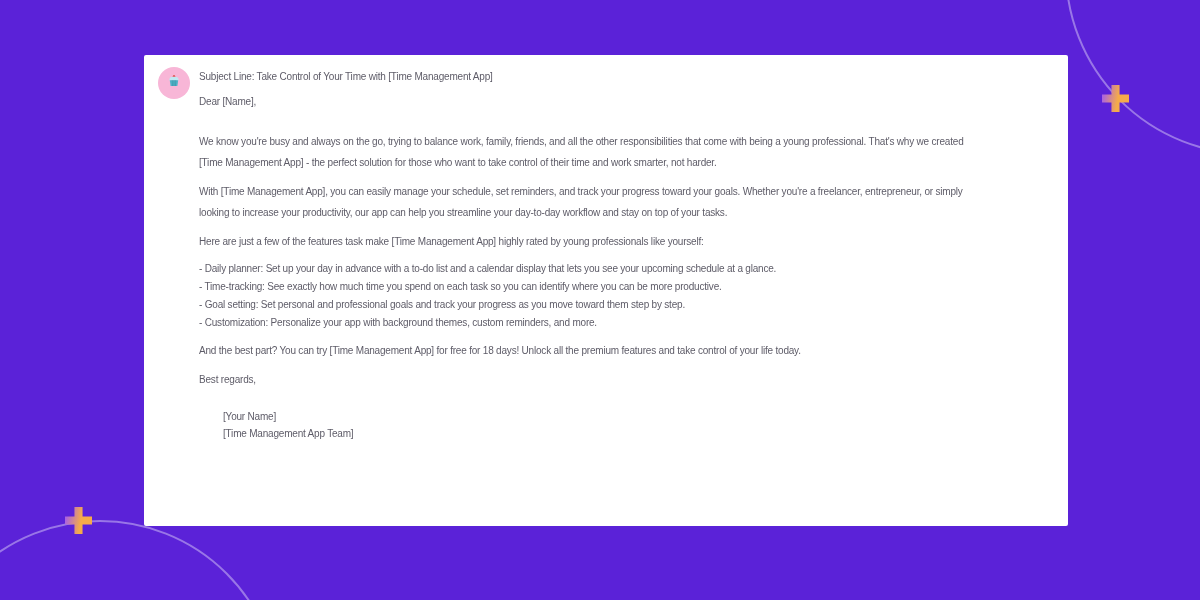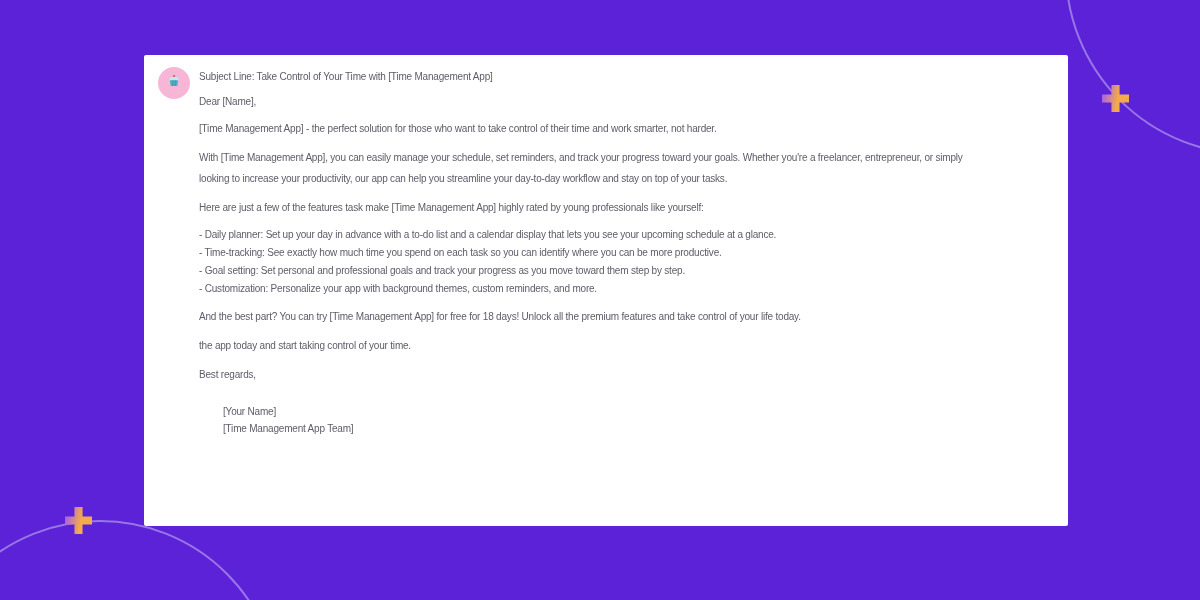--- a/index.html
+++ b/index.html
@@ -65,21 +65,21 @@
     top: 11px;
     width: 858px;
     color: #5e5c68;
     font-size: 10px;
     letter-spacing: -0.2px;
   }
 
   .line { line-height: 21px; white-space: nowrap; }
   .para { margin-bottom: 8px; }
   .subject-para  { margin-bottom: 4px; }
-  .greeting-para { margin-bottom: 6px; }
+  .greeting-para { margin-bottom: 19px; }
   .feature-list .line { line-height: 18px; }
   .pre-signature { margin-bottom: 18px; }
   .signature .line { line-height: 17px; padding-left: 24px; }
 </style>
 </head>
 <body>
 
 <div class="stage">
 
   <div class="deco-circle top-right"></div>
@@ -104,20 +104,21 @@
 
       <div class="para subject-para">
         <div class="line">Subject Line: Take Control of Your Time with [Time Management App]</div>
       </div>
 
       <div class="para greeting-para">
         <div class="line">Dear [Name],</div>
       </div>
 
       <div class="para">
+        <div class="line">We know you're busy and always on the go, trying to balance work, family, friends, and all the other responsibilities that come with being a young professional. That's why we created</div>
         <div class="line">[Time Management App] - the perfect solution for those who want to take control of their time and work smarter, not harder.</div>
       </div>
 
       <div class="para">
         <div class="line">With [Time Management App], you can easily manage your schedule, set reminders, and track your progress toward your goals. Whether you're a freelancer, entrepreneur, or simply</div>
         <div class="line">looking to increase your productivity, our app can help you streamline your day-to-day workflow and stay on top of your tasks.</div>
       </div>
 
       <div class="para">
         <div class="line">Here are just a few of the features task make [Time Management App] highly rated by young professionals like yourself:</div>
@@ -128,21 +129,20 @@
         <div class="line">- Time-tracking: See exactly how much time you spend on each task so you can identify where you can be more productive.</div>
         <div class="line">- Goal setting: Set personal and professional goals and track your progress as you move toward them step by step.</div>
         <div class="line">- Customization: Personalize your app with background themes, custom reminders, and more.</div>
       </div>
 
       <div class="para">
         <div class="line">And the best part? You can try [Time Management App] for free for 18 days! Unlock all the premium features and take control of your life today.</div>
       </div>
 
       <div class="para">
-        <div class="line">the app today and start taking control of your time.</div>
       </div>
 
       <div class="para pre-signature">
         <div class="line">Best regards,</div>
       </div>
 
       <div class="para signature">
         <div class="line">[Your Name]</div>
         <div class="line">[Time Management App Team]</div>
       </div>

